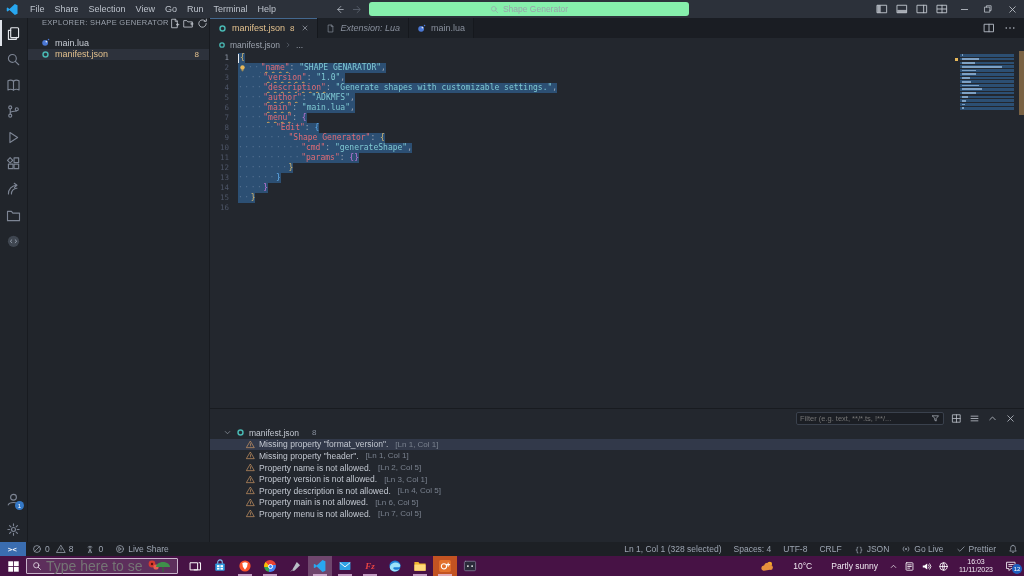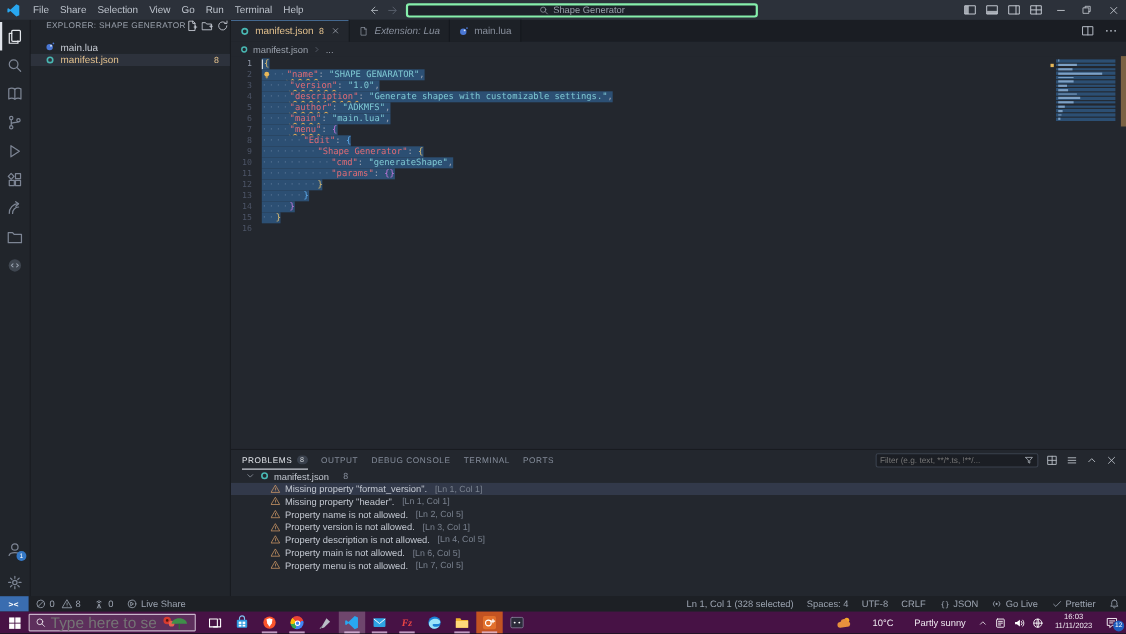--- a/index.html
+++ b/index.html
@@ -8,21 +8,21 @@
   .app { width:1024px; height:576px; display:flex; flex-direction:column; background:#23272e; }
 
   
   .titlebar { height:18px; background:#2c313a; display:flex; align-items:center; position:relative; flex:0 0 18px; }
   .tb-left { display:flex; align-items:center; gap:2px; padding-left:6px; z-index:2; }
   .tb-logo { width:13px; height:13px; margin-right:4px; display:flex; }
   .menu-item { font-size:9px; color:#bcc2cb; padding:0 5px; cursor:default; }
   .tb-center { position:absolute; left:0; right:0; top:0; height:18px; display:flex; align-items:center; justify-content:center; gap:6px; }
   .nav-arrow { color:#aeb4bd; display:flex; }
   .nav-arrow.dim { color:#5c6370; }
-  .cmd-center { width:320px; height:13px; background:#1d2129; border:2px solid #86efac; border-radius:3px; display:flex; align-items:center; justify-content:center; gap:4px; color:#9aa1ac; font-size:8.5px; }
+  .cmd-center { width:320px; height:13px; background:#1d2129; border:7px solid #86efac; border-radius:3px; display:flex; align-items:center; justify-content:center; gap:4px; color:#9aa1ac; font-size:8.5px; }
   .tb-right { margin-left:auto; display:flex; align-items:center; z-index:2; }
   .tb-ic { width:20px; height:18px; display:flex; align-items:center; justify-content:center; color:#c3c8d0; }
   .win-btn { width:24px; height:18px; display:flex; align-items:center; justify-content:center; color:#c3c8d0; }
 
   
   .main { flex:1; display:flex; min-height:0; }
 
   .activitybar { width:28px; background:#21252b; border-right:1px solid #181b20; display:flex; flex-direction:column; align-items:stretch; padding-top:2px; }
   .act-item { height:26px; display:flex; align-items:center; justify-content:center; color:#7d8594; position:relative; }
   .act-item.active { color:#e3e6eb; box-shadow:inset 2px 0 0 #dfe3ea; }
@@ -530,38 +530,20 @@
             <div class="mm-row sel">
               <span class="mm-bar" style="width: 1.86px;"></span>
             </div>
             <div class="mm-row"></div>
           </div>
         <div class="ruler"></div>
       </div>
 
       <div class="panel">
         <div class="panel-header">
-          <div id="paneltabs" style="display:flex;">
-              <div class="ptab active">
-                <span>PROBLEMS</span>
-                <span class="ptab-badge">8</span>
-              </div>
-              <div class="ptab">
-                <span>OUTPUT</span>
-              </div>
-              <div class="ptab">
-                <span>DEBUG CONSOLE</span>
-              </div>
-              <div class="ptab">
-                <span>TERMINAL</span>
-              </div>
-              <div class="ptab">
-                <span>PORTS</span>
-              </div>
-            </div>
           <div class="panel-right">
             <div class="filter-box">
               <input placeholder="Filter (e.g. text, **/*.ts, !**/..." style="">
               <span class="pa" id="funnel">
                   <svg width="9" height="9" viewBox="0 0 16 16" fill="none" stroke="currentColor" stroke-width="1.2" stroke-linecap="round" stroke-linejoin="round">
                     <path d="M2.6 3.2h10.8l-4.2 4.9v4.4l-2.4-1.2V8.1z"></path>
                   </svg>
                 </span>
             </div>
             <div id="panelactions" style="display:flex;gap:7px;">

